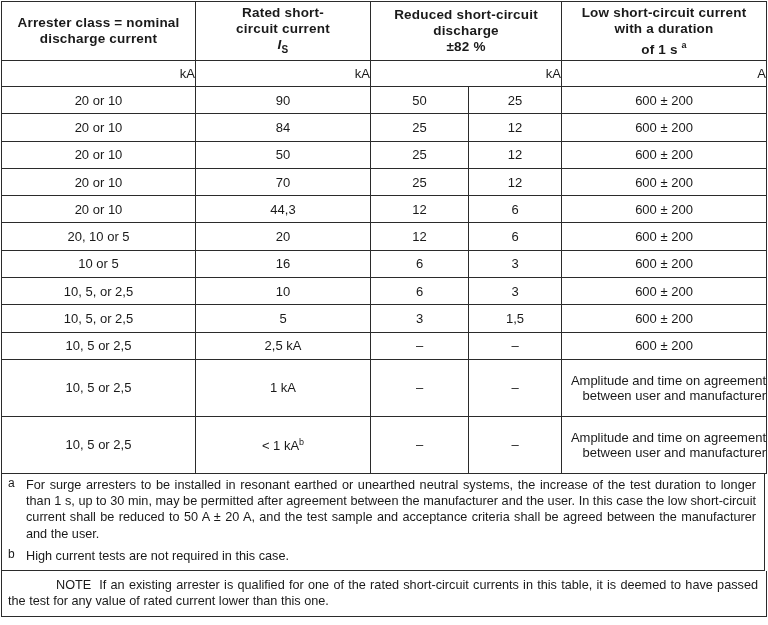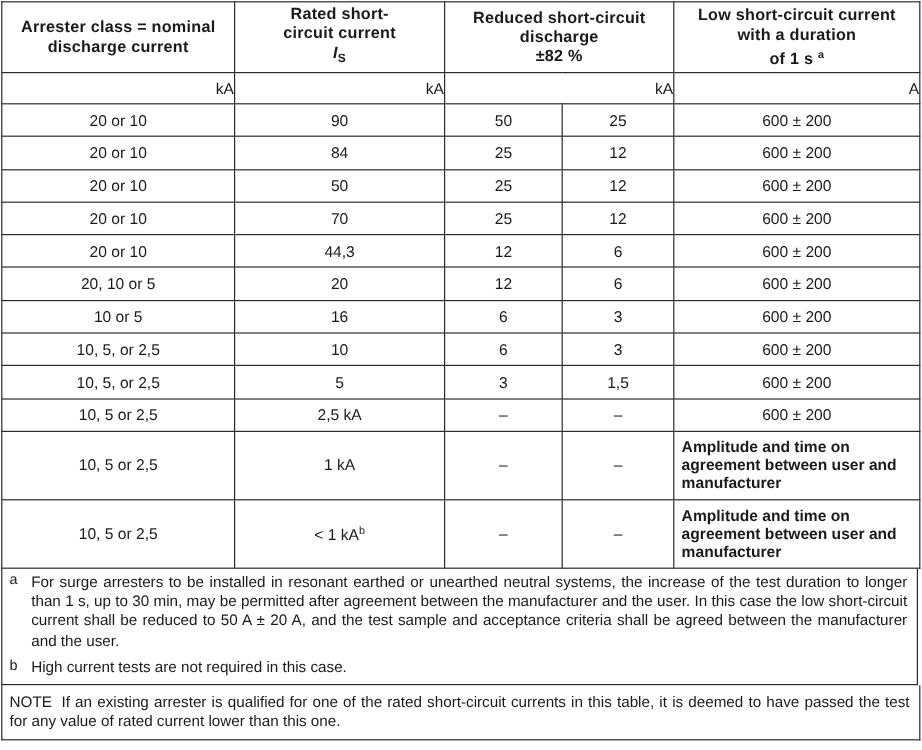--- a/index.html
+++ b/index.html
@@ -4,27 +4,27 @@
 <style>
   html,body{margin:0;padding:0;background:#fff;}
   body{width:768px;height:625px;overflow:hidden;font-family:"Liberation Sans",sans-serif;color:#1a1a1a;}
   .wrap{position:absolute;left:1px;top:1px;width:765px;}
   table{border-collapse:collapse;width:765px;table-layout:fixed;padding-left:40px;}
   td,th{border:1.5px solid #2b2b2b;font-size:13px;text-align:center;vertical-align:middle;padding:0;}
   th{font-weight:bold;font-size:13.5px;line-height:16px;height:58px;letter-spacing:0.2px;}
   .unit td{height:25px;text-align:right;}
   .row td{height:26.3px;text-align:center;}
   .tall td{height:56px;}
-  td.left{text-align:left;padding-left:6px;line-height:15px;font-weight:bold;}
+  td.left{text-align:right;padding-left:6px;line-height:15px;}
   .fn{border:1.5px solid #2b2b2b;border-top:none;width:762px;font-size:12.7px;line-height:16.2px;}
   .fn-item{display:flex;padding:3px 8px 0 6px;}
   .fn-mark{width:18px;flex:none;font-size:12px;position:relative;top:-2px;}
   .fn-text{text-align:justify;}
   .note{border:1.5px solid #2b2b2b;border-top:none;width:750px;padding:6px 8px 6px 6px;font-size:12.7px;line-height:16.5px;text-align:justify;}
-  .note-label{margin-right:8px;}
+  .note-label{margin-right:8px;margin-left:48px;}
   sup{font-size:9px;}
   sub{font-size:10px;}
   .is{font-style:italic;}
 </style>
 </head>
 <body>
 
 <div class="wrap">
   <table>
     <colgroup>

